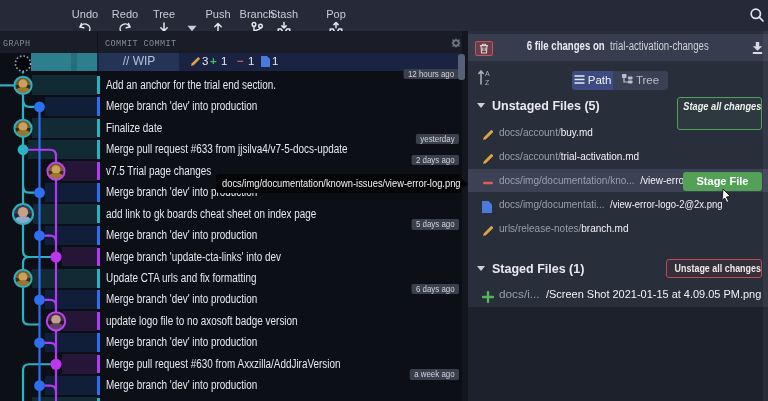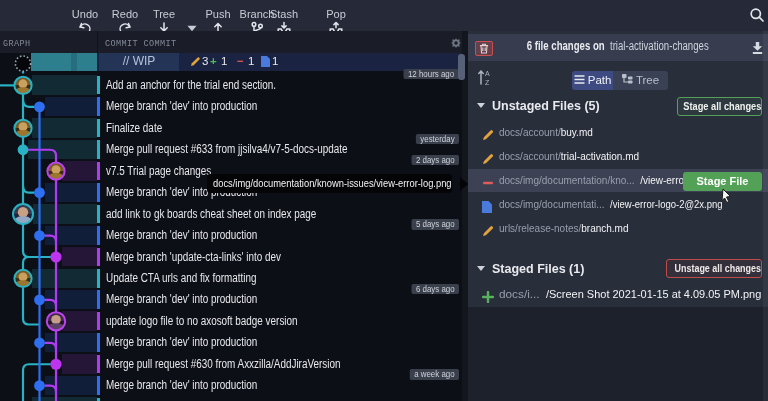--- a/index.html
+++ b/index.html
@@ -38,21 +38,21 @@
   
   #wipstrip { position:absolute; left:31px; top:0.3px; width:66px; height:17.8px; background:#2d7f8e; }
   #wipseg { position:absolute; left:71px; top:0.3px; width:6px; height:17.8px; background:#266e7d; }
   #wipmsg { position:absolute; left:97px; top:0.3px; width:365px; height:17.8px; background:#1a2442; }
   #wipbox { position:absolute; left:2px; top:0; width:80px; height:17.8px; background:#243457;
     color:#b5c1d8; font-size:12px; line-height:17.8px; text-align:center; }
 
   #scrollthumb { position:absolute; left:458px; top:54px; width:6.5px; height:26px; background:#566077; border-radius:3px; z-index:7; }
 
   
-  #tooltip { position:absolute; left:207px; top:174px; width:245px; height:19px; background:#050507;
+  #tooltip { position:absolute; left:216px; top:174px; width:245px; height:19px; background:#050507;
     border-radius:3px; color:#f2f3f5; font-size:11px; line-height:19px; z-index:10; white-space:nowrap; }
   #tooltip span { display:inline-block; transform:scaleX(0.85); transform-origin:0 50%; margin-left:6px; }
   #beak { position:absolute; left:460px; top:176.5px; width:0; height:0; z-index:10;
     border-top:7px solid transparent; border-bottom:7px solid transparent; border-left:8px solid #050507; }
 
   
   #rpanel { position:absolute; left:468px; top:31px; width:300px; height:370px; background:#292e3b;padding-left:36px; }
   #rhead { position:absolute; left:0; top:2.5px; width:300px; height:27px; background:#373d4f;
     color:#e9ebf0; font-size:12px; }
   #rbottom { position:absolute; left:0; top:276px; width:300px; height:94px; background:#1d212c; }
@@ -386,21 +386,21 @@
             <path d="M0.5 1 H10.5 M0.5 4.5 H10.5 M0.5 8 H10.5"></path>
           </svg> Path</div>
         <div class="abs" style="left:41px;top:0;width:55px;height:19px;background:#3b4154;color:#b9bfca;text-align:center;line-height:19px;"><svg width="11" height="10" viewBox="0 0 11 10" fill="#b9bfca">
             <rect x="0" y="0" width="4.5" height="4" rx="0.8"></rect>
             <rect x="6" y="2.5" width="4.5" height="3" rx="0.8"></rect>
             <rect x="6" y="6.5" width="4.5" height="3" rx="0.8"></rect>
             <path d="M2 4 V8 H6" stroke="#b9bfca" stroke-width="1.2" fill="none"></path>
           </svg> Tree</div>
       </div>
 <div class="shead" style="left:9px;top:68px;"><span class="tri"></span>Unstaged Files (5)</div>
-<div class="gbtn" style="left:209px;top:66px;width:85px;height:19px;line-height:17px;"><span style="display:inline-block;transform:scaleX(0.88);transform-origin:50% 50%;">Stage all changes</span></div>
+<div class="gbtn" style="left:209px;top:66px;width:85px;height:33px;line-height:17px;font-style:italic;"><span style="display:inline-block;transform:scaleX(0.88);transform-origin:50% 50%;">Stage all changes</span></div>
 <div class="frow" style="top:89.5px;">
         <span class="ficon"><svg width="12" height="12" viewBox="0 0 12 12">
             <path d="M1 11 L1.9 8.2 L8.8 1.3 Q9.5 0.6 10.3 1.4 L10.8 1.9 Q11.5 2.7 10.8 3.4 L3.9 10.3 Z" fill="#e0a33e"></path>
           </svg></span>
         <span class="ftext"><span class="fpath">docs/account/</span><span class="fname">buy.md</span></span>
       </div>
 <div class="frow" style="top:113.5px;">
         <span class="ficon"><svg width="12" height="12" viewBox="0 0 12 12">
             <path d="M1 11 L1.9 8.2 L8.8 1.3 Q9.5 0.6 10.3 1.4 L10.8 1.9 Q11.5 2.7 10.8 3.4 L3.9 10.3 Z" fill="#e0a33e"></path>
           </svg></span>

